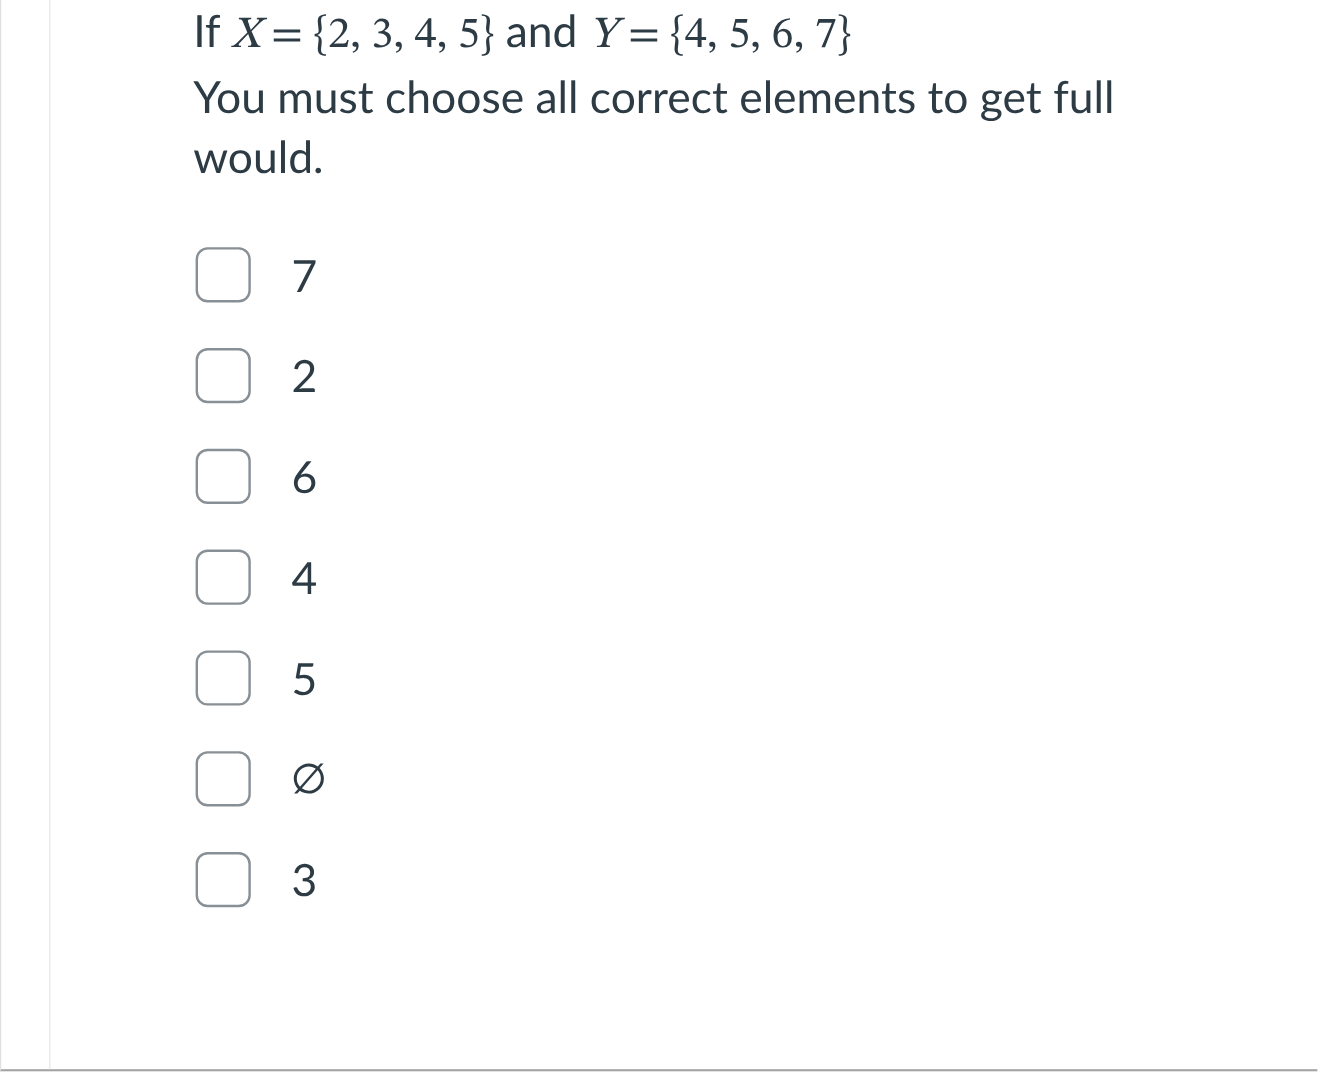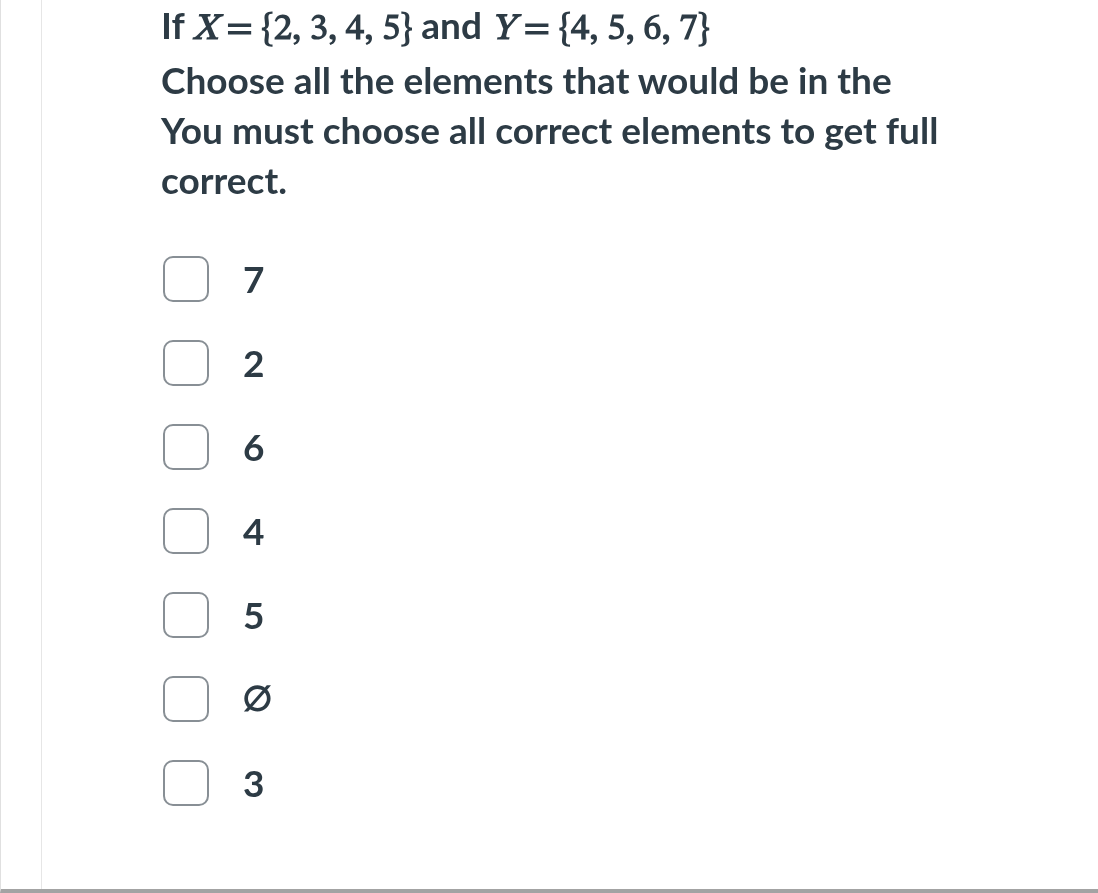--- a/index.html
+++ b/index.html
@@ -10,23 +10,22 @@
     background: #ffffff;
     font-family: "Lato", "Helvetica Neue", Arial, sans-serif;
     color: #2d3b45;
   }
   .frame {
     box-sizing: border-box;
     width: 1098px;
     height: 893px;
     padding: 0 60px 0 160px;
     border-left: 1px solid #e0e0e0;
-    border-bottom: 4px solid #a3a3a3;
+    border-bottom: 2px solid #a3a3a3;
     position: relative;
-    font-weight: bold;
   }
   .frame::before {
     content: "";
     position: absolute;
     left: 40px;
     top: 0;
     bottom: 0;
     width: 1px;
     background: #e6e6e6;
   }
@@ -76,23 +75,22 @@
 </style>
 </head>
 <body>
 
 <div class="frame">
 
   <div class="question">
     <p>
       <span>If </span><span class="mathit">X</span><span class="mathrm"> = </span><span class="mathrm">{2, 3, 4, 5}</span><span> and </span><span class="mathit">Y</span><span class="mathrm"> = </span><span class="mathrm">{4, 5, 6, 7}</span>
     </p>
-    <p>Choose all the elements that would be in the</p>
     <p>You must choose all correct elements to get full</p>
-    <p>correct.</p>
+    <p>would.</p>
   </div>
 
   <div class="options">
     <div class="option">
       <div class="checkbox"></div>
       <div class="option-label">7</div>
     </div>
     <div class="option">
       <div class="checkbox"></div>
       <div class="option-label">2</div>

